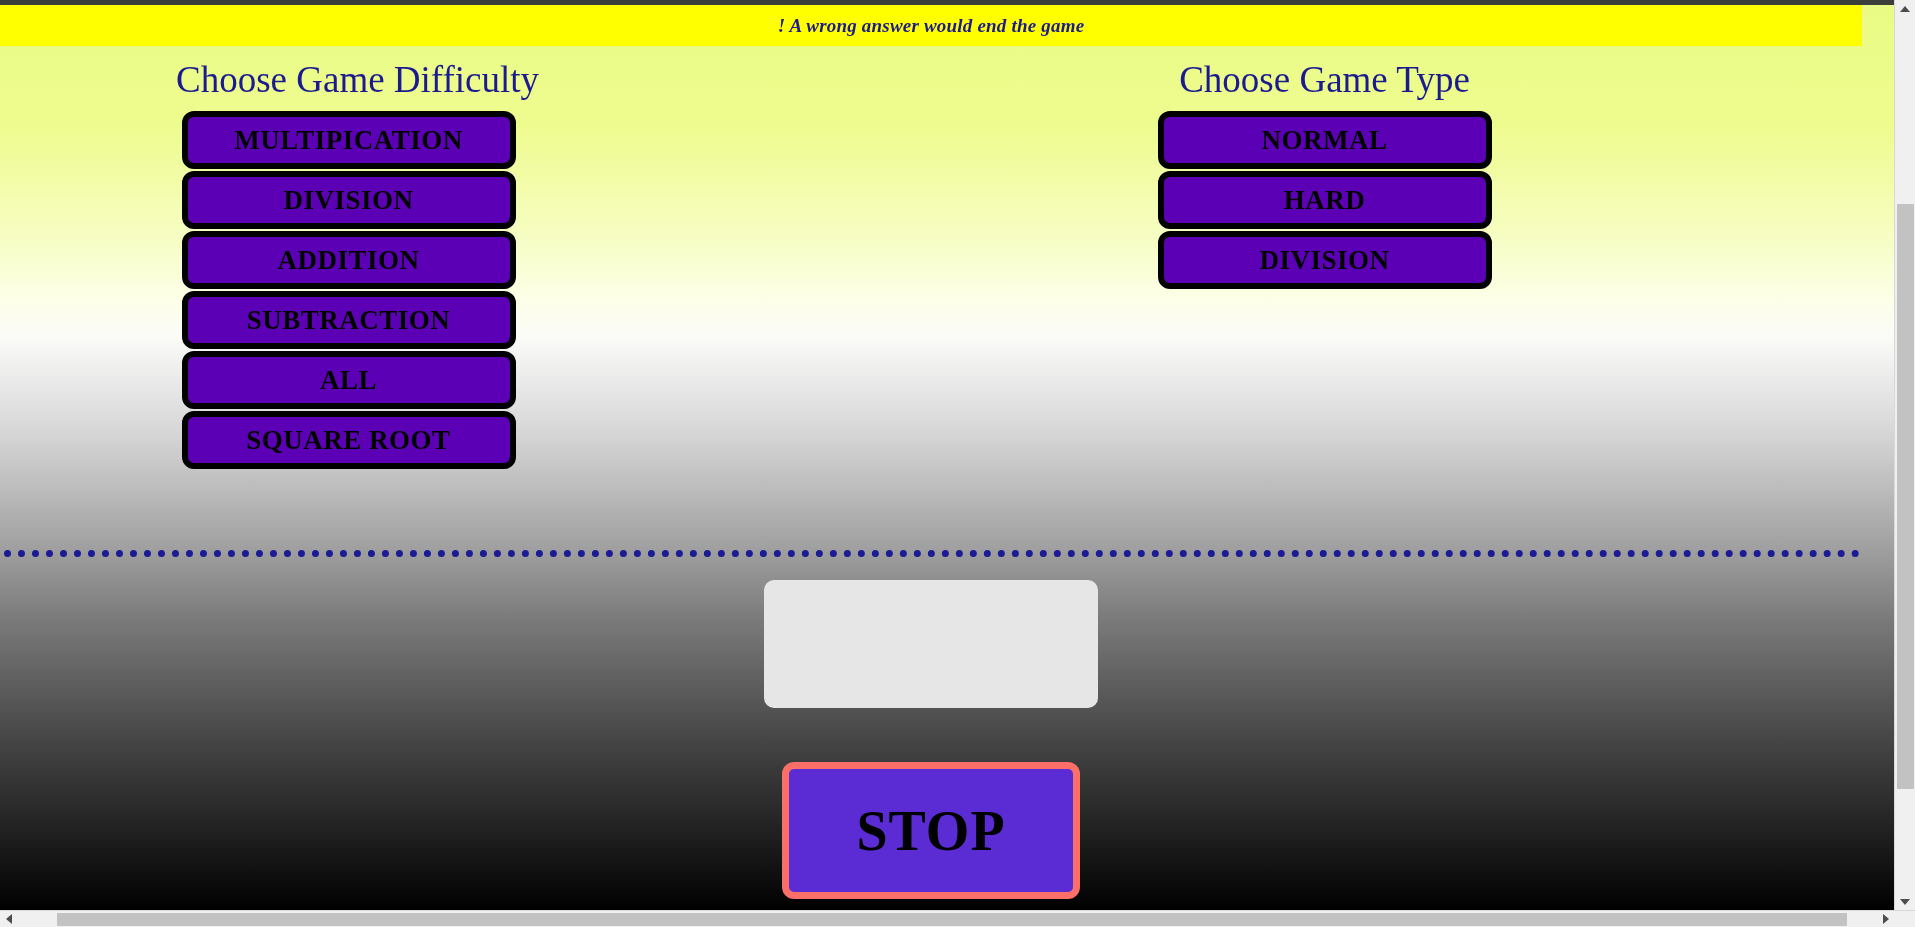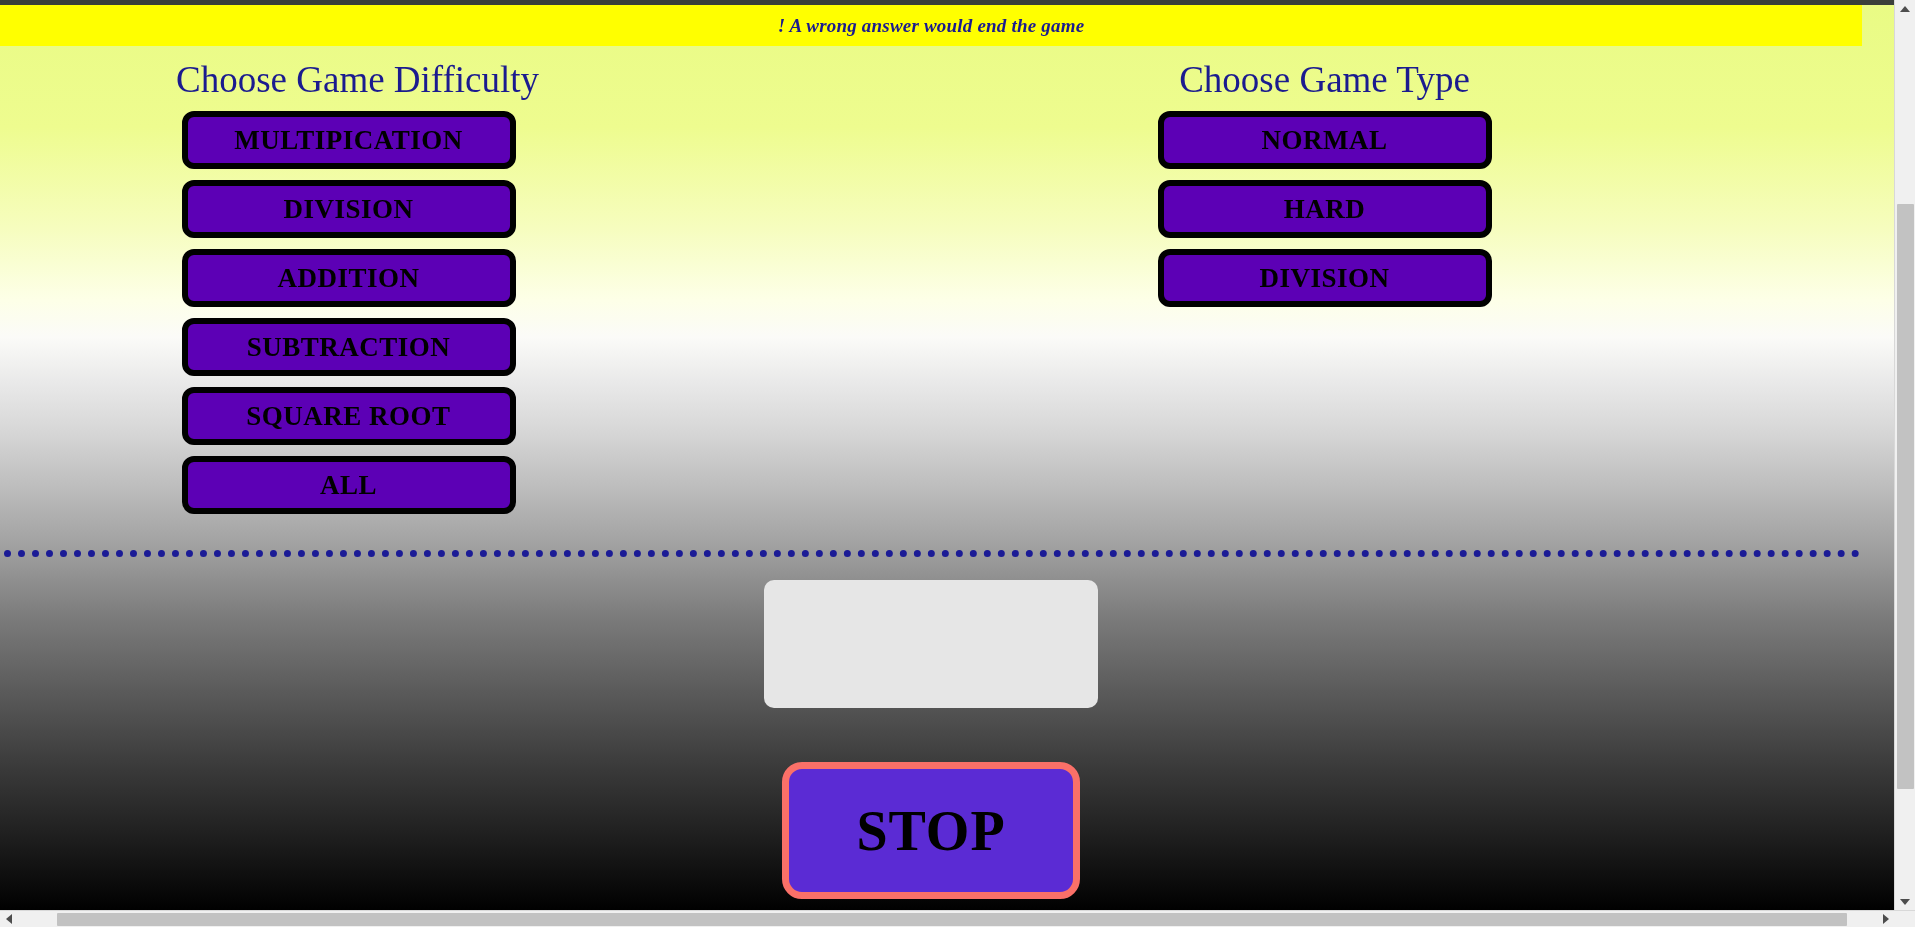--- a/index.html
+++ b/index.html
@@ -101,21 +101,21 @@
     text-align: center;
     margin: 0;
     padding: 14px 0 10px 0;
     line-height: 1.1;
     white-space: nowrap;
   }
 
   .btn-stack {
     display: flex;
     flex-direction: column;
-    gap: 11px;
+    gap: 2px;
     align-items: center;
   }
 
   .choice-btn {
     display: block;
     box-sizing: border-box;
     width: 334px;
     height: 58px;
     background: #5c00b5;
     color: #000000;
@@ -177,21 +177,21 @@
     display: flex;
     justify-content: center;
   }
   .stop-btn {
     box-sizing: border-box;
     width: 298px;
     height: 137px;
     background: #5b2bd4;
     color: #000000;
     border: 7px solid #fa7068;
-    border-radius: 20px;
+    border-radius: 12px;
     font-family: "Liberation Serif", serif;
     font-weight: bold;
     font-size: 56px;
     letter-spacing: 1px;
     cursor: pointer;
     padding: 0;
     line-height: 1;
   }
 
   
@@ -290,22 +290,22 @@
 
     <div class="columns">
 
       <div class="column left">
         <h2 class="col-heading">Choose Game Difficulty</h2>
         <div class="btn-stack">
           <button class="choice-btn">MULTIPICATION</button>
           <button class="choice-btn">DIVISION</button>
           <button class="choice-btn">ADDITION</button>
           <button class="choice-btn">SUBTRACTION</button>
+          <button class="choice-btn">ALL</button>
           <button class="choice-btn">SQUARE ROOT</button>
-          <button class="choice-btn">ALL</button>
         </div>
       </div>
 
       <div class="column right">
         <h2 class="col-heading">Choose Game Type</h2>
         <div class="btn-stack">
           <button class="choice-btn">NORMAL</button>
           <button class="choice-btn">HARD</button>
           <button class="choice-btn">DIVISION</button>
         </div>

